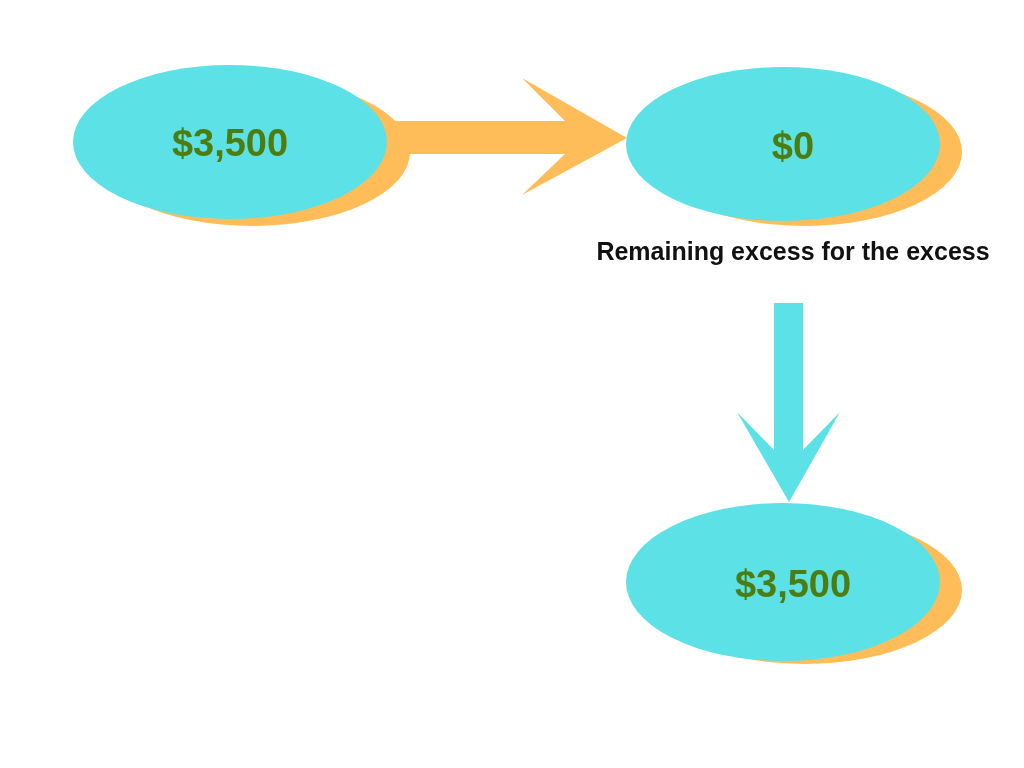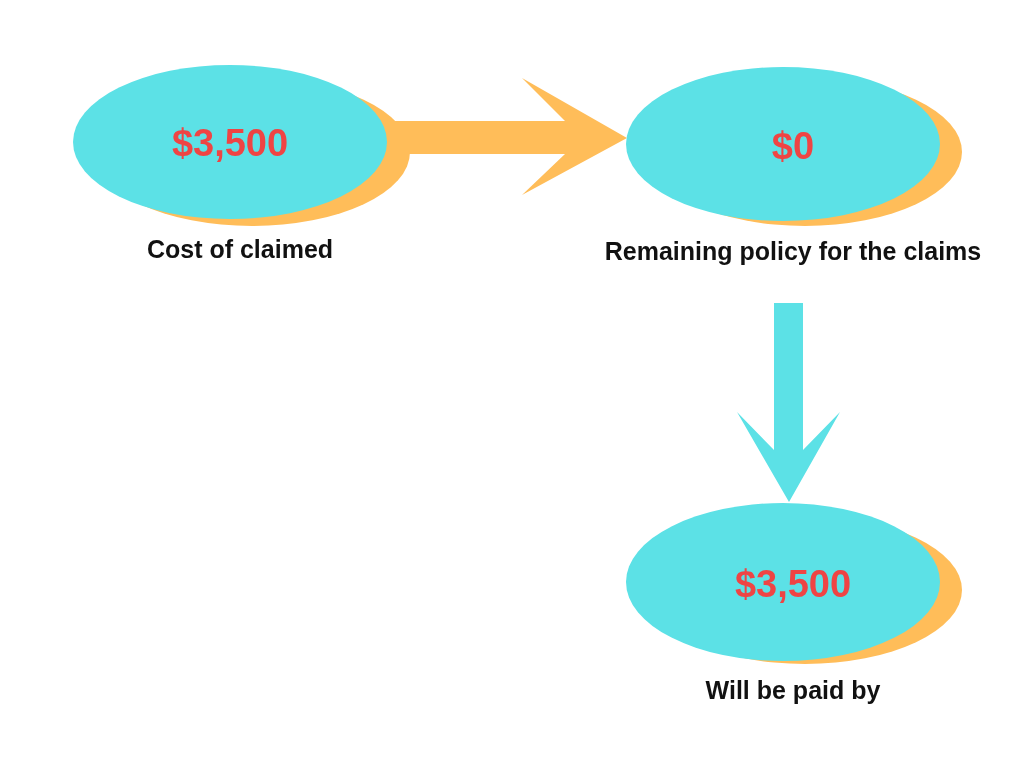--- a/index.html
+++ b/index.html
@@ -1,19 +1,19 @@
 <!DOCTYPE html>
 <html><head>
 <meta charset="utf-8">
 <style>
   html, body { margin:0; padding:0; background:#ffffff; }
   body { width:1024px; height:768px; position:relative; overflow:hidden;
          font-family:"Liberation Sans", "DejaVu Sans", sans-serif; }
   svg.diagram { position:absolute; left:0; top:0; }
-  .value { position:absolute; font-weight:bold; font-size:38px; color:#ef4444;
+  .value { position:absolute; font-weight:bold; font-size:38px; color:#4d7c0f;
            text-align:center; line-height:44px; }
   .caption { position:absolute; font-weight:bold; font-size:25px; color:#111;
              text-align:center; line-height:40px; white-space:nowrap; }
 </style>
 </head>
 <body>
 
 <svg class="diagram" width="1024" height="768" viewBox="0 0 1024 768">
 
   <g>
@@ -31,24 +31,22 @@
   <polygon fill="#5CE1E6" points="774,303 803,303 803,450 840,412 789,502 737,412 774,450"></polygon>
 
   <g>
     <ellipse cx="805" cy="590" rx="157" ry="74" fill="#FFBD59"></ellipse>
     <ellipse cx="783" cy="582" rx="157" ry="79" fill="#5CE1E6"></ellipse>
   </g>
 </svg>
 
 <div class="value" style="left:130px; top:121px; width:200px;">$3,500</div>
 <div class="caption" style="left:90px; top:229px; width:300px;">
-  <div>Cost of claimed</div>
 </div>
 
 <div class="value" style="left:693px; top:124px; width:200px;">$0</div>
 <div class="caption" style="left:578px; top:231px; width:430px;">
-  <div>Remaining policy for the claims</div>
+  <div>Remaining excess for the excess</div>
 </div>
 
 <div class="value" style="left:693px; top:562px; width:200px;">$3,500</div>
 <div class="caption" style="left:643px; top:670px; width:300px;">
-  <div>Will be paid by</div>
 </div>
 
 </body></html>

